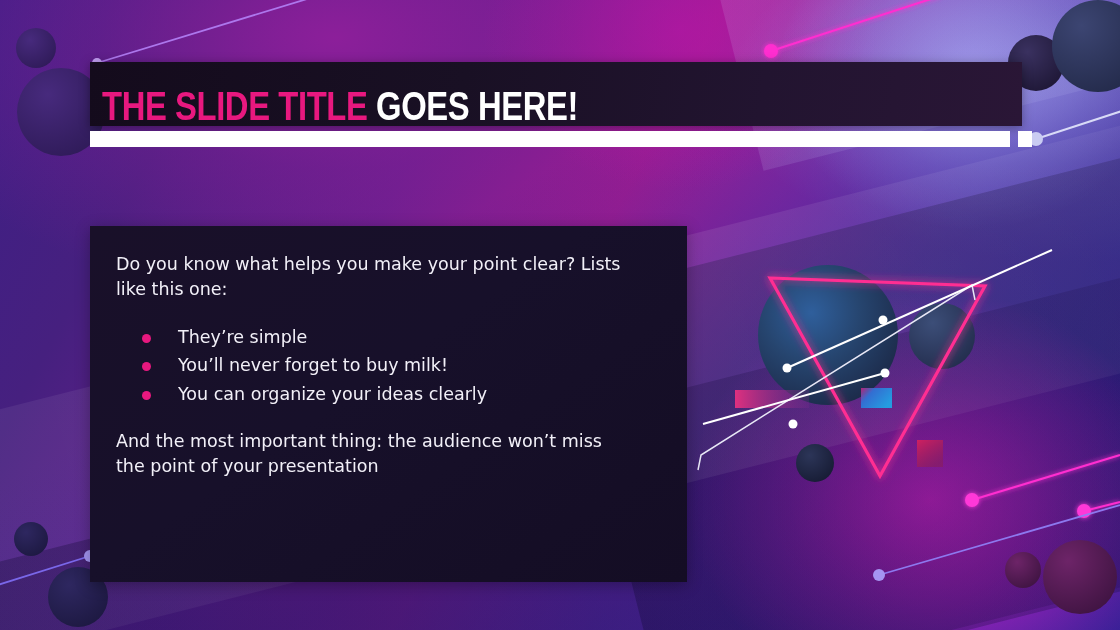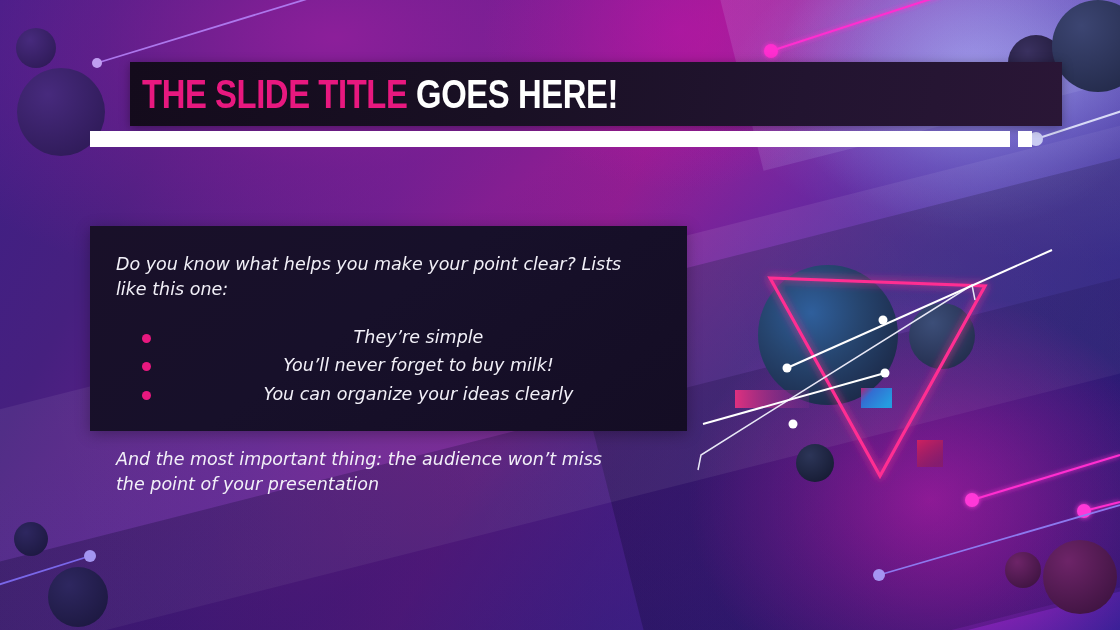--- a/index.html
+++ b/index.html
@@ -81,23 +81,22 @@
     overflow: visible;
   }
 
   
   .title-bar {
     position: absolute;
     left: 90px; top: 62px;
     width: 932px; height: 64px;
     background: linear-gradient(100deg, #140b1c 0%, #191024 40%, #221430 72%, #2a1636 100%);
     display: flex;
-    align-items: center;
+    align-items: flex-end;
     box-shadow: 0 2px 10px rgba(0,0,0,0.35);
-    margin-left: 40px;
   }
   .title-text {
     margin-left: 12px;
     font-family: "Liberation Sans Narrow", "Liberation Sans", sans-serif;
     font-weight: bold;
     font-size: 40px;
     line-height: 1;
     letter-spacing: -0.5px;
     transform: scaleX(0.82);
     transform-origin: left center;
@@ -116,52 +115,50 @@
     position: absolute;
     left: 1018px; top: 131px;
     width: 14px; height: 16px;
     background: #ffffff;
   }
 
   
   .content-box {
     position: absolute;
     left: 90px; top: 226px;
-    width: 597px; height: 205px;
+    width: 597px; height: 356px;
     background: linear-gradient(145deg, #191029 0%, #17102a 45%, #140d24 100%);
     box-shadow: 0 3px 14px rgba(0,0,0,0.30);
-    font-style: italic;
   }
   .content-inner {
     padding: 26px 28px 0 26px;
     color: #f2f0f8;
     font-family: "DejaVu Sans", sans-serif;
     font-size: 17.5px;
     line-height: 1.45;
   }
   .intro-para { margin: 0; max-width: 520px; }
   .bullet-list {
     list-style: none;
     margin: 22px 0 0 0;
     padding: 0 0 0 18px;
-    text-align: center;
   }
   .bullet-list li {
     position: relative;
     padding-left: 44px;
     margin-bottom: 3px;
   }
   .bullet-dot {
     position: absolute;
     left: 8px; top: 9px;
     width: 9px; height: 9px;
     border-radius: 50%;
     background: #e8187f;
   }
-  .outro-para { margin: 40px 0 0 0; max-width: 520px; }
+  .outro-para { margin: 22px 0 0 0; max-width: 520px; }
 </style>
 </head>
 <body>
 
 <div class="slide">
 
   <div class="bg-base"></div>
   <div class="bg-deep-left"></div>
   <div class="bg-glow-tm"></div>
   <div class="bg-glow-tr"></div>

